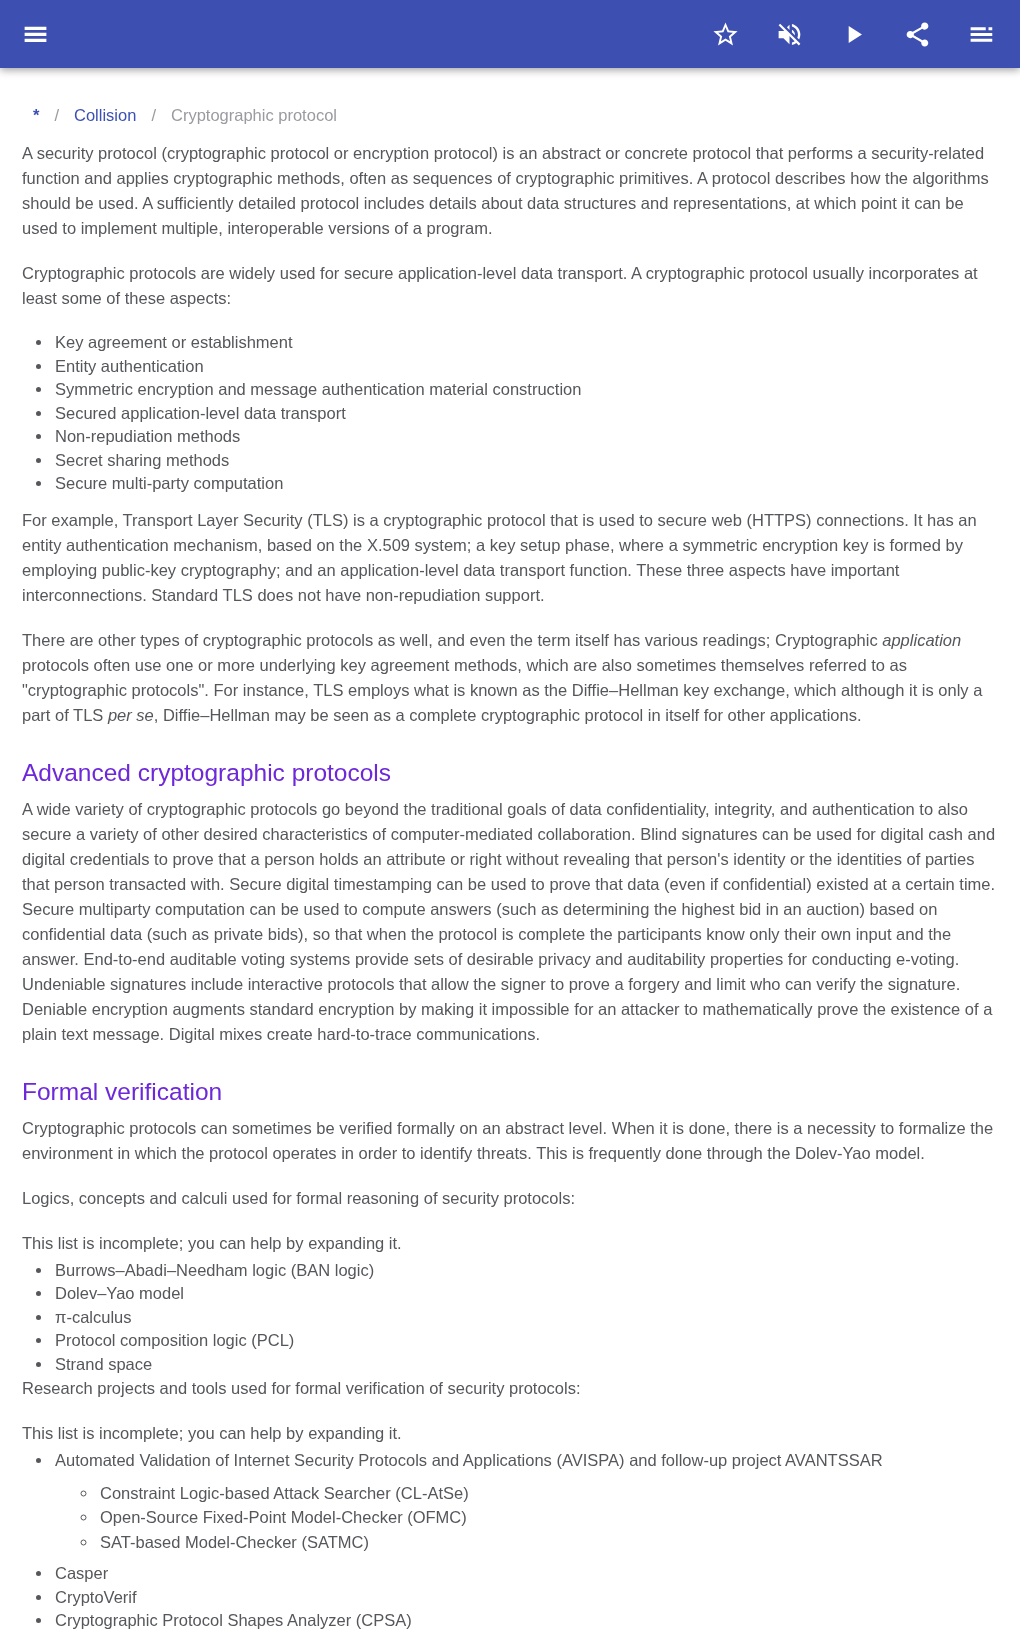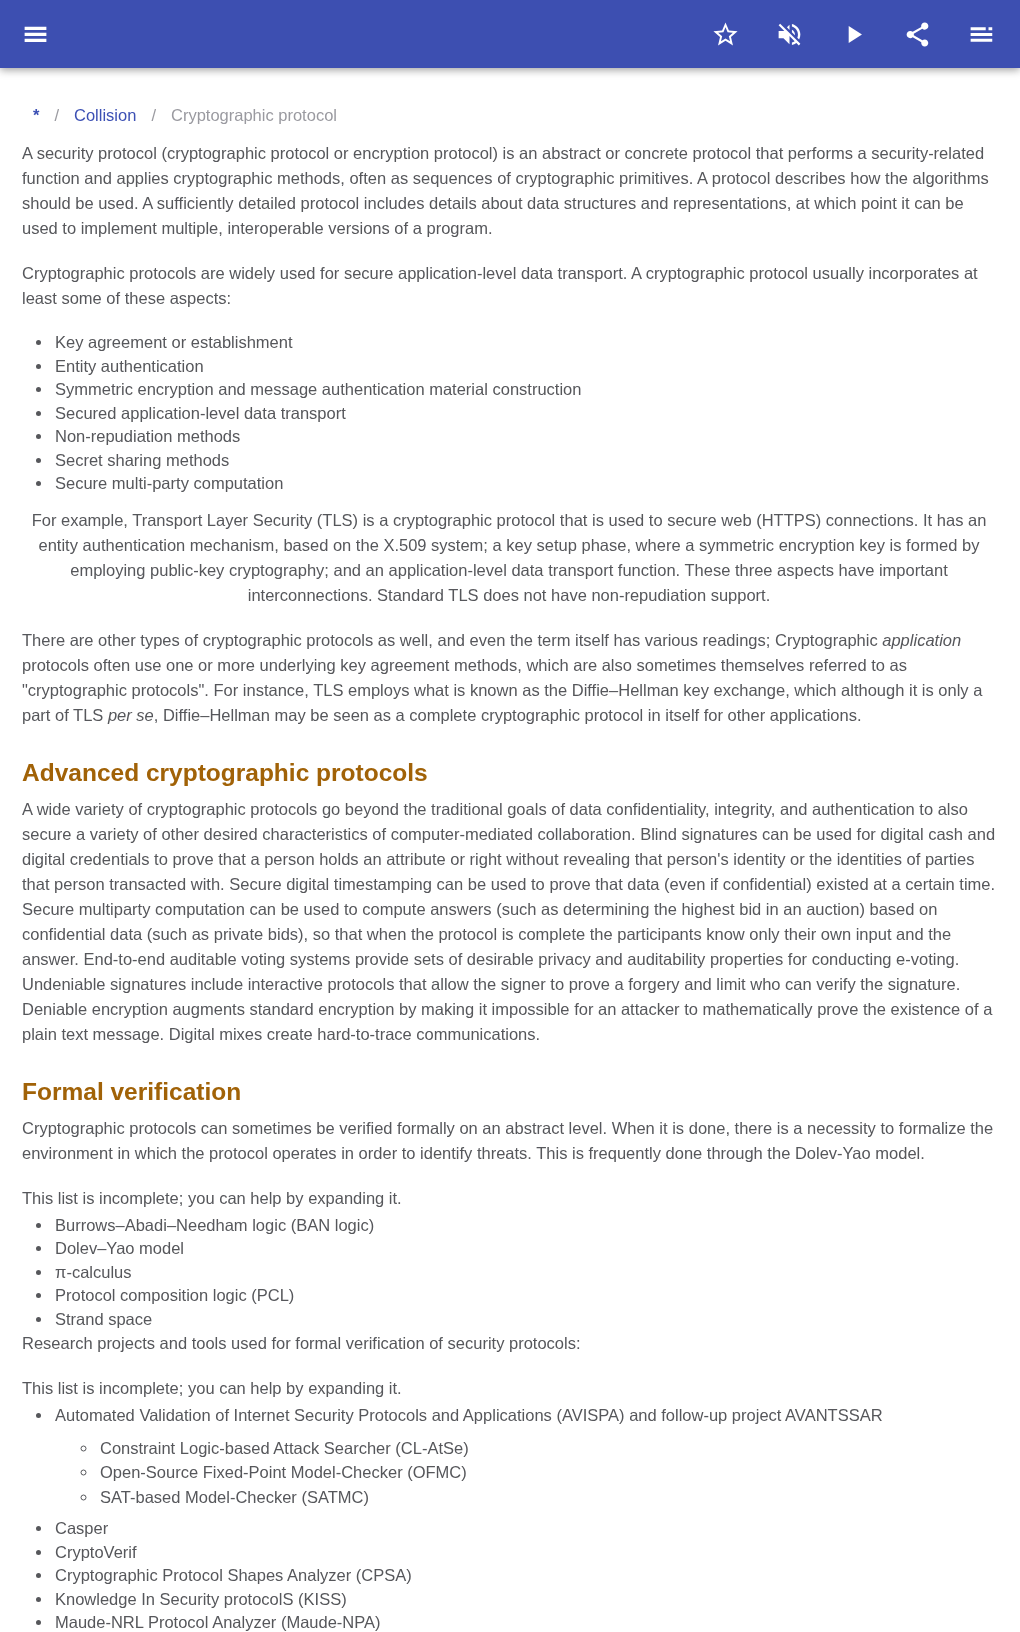--- a/index.html
+++ b/index.html
@@ -36,24 +36,24 @@
   .crumb-root { font-weight: bold; }
   .crumb-sep, .crumb-current { color: #9a9aa0; }
   
   .article {
     padding: 0 24px 10px 22px;
     font-size: 16.5px; line-height: 25px;
     color: #56575b;
   }
   .article p { margin: 0 0 20px; }
   .article p.note { margin-bottom: 1px; }
-  .article p.tight { margin-bottom: 20px; text-align: center; }
+  .article p.tight { margin-bottom: 20px; }
   h2 {
     font-size: 24.5px; line-height: 30px;
-    color: #a16207; font-weight: 700;
+    color: #6d28d9; font-weight: 400;
     margin: 30px 0 9px;
   }
   ul.bullets { margin: 12px 0 20px; padding-left: 31px; }
   ul.bullets.attached { margin-bottom: 12px; }
   ul.bullets.tight-top { margin-top: 3px; margin-bottom: 0; }
   ul.bullets li { line-height: 23.5px; padding-left: 2px; }
   ul.sub-list { list-style-type: circle; margin: 8px; padding-left: 35px; }
   ul.sub-list li { line-height: 24.5px; }
   b { font-weight: 400; }
   i { }
@@ -117,20 +117,21 @@
       <li>Secure multi-party computation</li>
     </ul>
   <p class="tight">For example, Transport Layer Security (TLS) is a cryptographic protocol that is used to secure web (HTTPS) connections. It has an entity authentication mechanism, based on the X.509 system; a key setup phase, where a symmetric encryption key is formed by employing public-key cryptography; and an application-level data transport function. These three aspects have important interconnections. Standard TLS does not have non-repudiation support.</p>
   <p><span>There are other types of cryptographic protocols as well, and even the term itself has various readings; Cryptographic </span><i>application</i><span> protocols often use one or more underlying key agreement methods, which are also sometimes themselves referred to as "cryptographic protocols". For instance, TLS employs what is known as the Diffie–Hellman key exchange, which although it is only a part of TLS </span><i>per se</i><span>, Diffie–Hellman may be seen as a complete cryptographic protocol in itself for other applications.</span></p>
 
   <h2>Advanced cryptographic protocols</h2>
   <p>A wide variety of cryptographic protocols go beyond the traditional goals of data confidentiality, integrity, and authentication to also secure a variety of other desired characteristics of computer-mediated collaboration. Blind signatures can be used for digital cash and digital credentials to prove that a person holds an attribute or right without revealing that person's identity or the identities of parties that person transacted with. Secure digital timestamping can be used to prove that data (even if confidential) existed at a certain time. Secure multiparty computation can be used to compute answers (such as determining the highest bid in an auction) based on confidential data (such as private bids), so that when the protocol is complete the participants know only their own input and the answer. End-to-end auditable voting systems provide sets of desirable privacy and auditability properties for conducting e-voting. Undeniable signatures include interactive protocols that allow the signer to prove a forgery and limit who can verify the signature. Deniable encryption augments standard encryption by making it impossible for an attacker to mathematically prove the existence of a plain text message. Digital mixes create hard-to-trace communications.</p>
 
   <h2>Formal verification</h2>
   <p>Cryptographic protocols can sometimes be verified formally on an abstract level. When it is done, there is a necessity to formalize the environment in which the protocol operates in order to identify threats. This is frequently done through the Dolev-Yao model.</p>
+  <p>Logics, concepts and calculi used for formal reasoning of security protocols:</p>
   <p class="note">This list is incomplete; you can help by expanding it.</p>
   <ul class="bullets tight-top">
       <li>Burrows–Abadi–Needham logic (BAN logic)</li>
       <li>Dolev–Yao model</li>
       <li>π-calculus</li>
       <li>Protocol composition logic (PCL)</li>
       <li>Strand space</li>
     </ul>
   <p class="note">Research projects and tools used for formal verification of security protocols:</p>
   <p class="note" style="margin-top:20px;">This list is incomplete; you can help by expanding it.</p>

